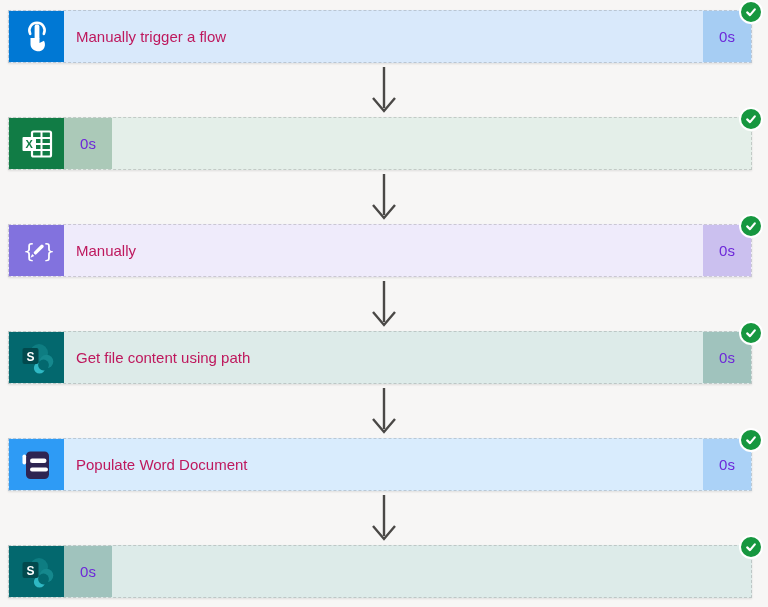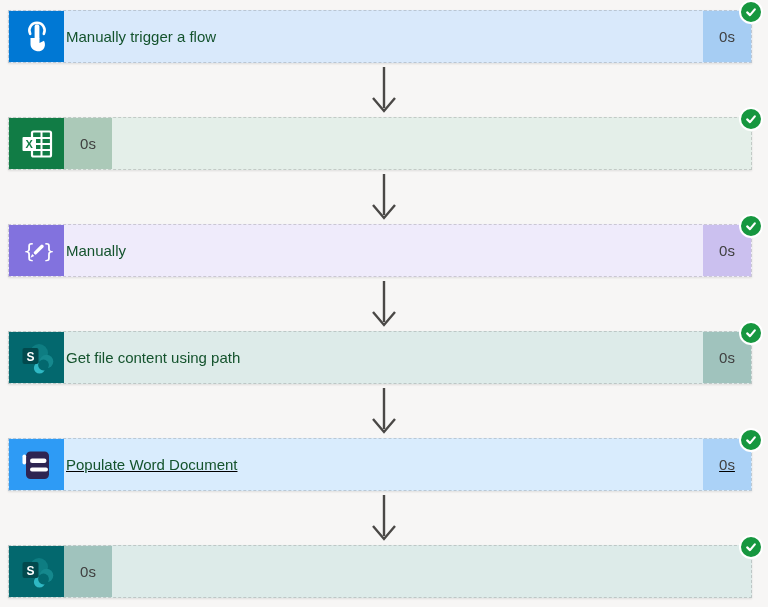--- a/index.html
+++ b/index.html
@@ -34,34 +34,34 @@
     flex: 0 0 55px;
     display: flex;
     align-items: center;
     justify-content: center;
   }
   .icon-cell svg { display: block; }
   .label-cell {
     flex: 1 1 auto;
     display: flex;
     align-items: center;
-    padding-left: 2px;
+    padding-left: 12px;
     font-size: 15px;
-    color: #14532d;
+    color: #be185d;
     white-space: nowrap;
     overflow: hidden;
   }
   .duration-cell {
     flex: 0 0 48px;
     width: 48px;
     display: flex;
     align-items: center;
     justify-content: center;
     font-size: 15px;
-    color: #404040;
+    color: #6d28d9;
   }
   .status-badge {
     position: absolute;
     top: -11px;
     right: -12px;
     width: 20px;
     height: 20px;
     border-radius: 50%;
     border: 2px solid #ffffff;
     display: flex;
@@ -181,21 +181,21 @@
     </div>
   </div>
 
   <div class="arrow-gap">
     <svg width="30" height="48" viewBox="0 0 30 48">
       <line x1="15" y1="1" x2="15" y2="42" stroke-width="2.4" fill="none" stroke="#4a4846"></line>
       <polyline points="4,32 15,45 26,32" fill="none" stroke-width="2.4" stroke="#4a4846"></polyline>
     </svg>
   </div>
 
-  <div class="step-card" style="background: rgb(217, 236, 253); text-decoration: underline;">
+  <div class="step-card" style="background: rgb(217, 236, 253);">
     <div class="icon-cell" style="background: rgb(46, 155, 245);">
         <svg width="40" height="40" viewBox="0 0 40 40">
           <rect x="9" y="6.5" width="23" height="27.5" rx="4.5" fill="#2e2452"></rect>
           <rect x="13" y="13.5" width="16.5" height="4.5" rx="2.2" fill="#fff"></rect>
           <rect x="13" y="22.5" width="18" height="4" rx="2" fill="#fff"></rect>
           <rect x="5.5" y="9.5" width="3.6" height="10" rx="1.8" fill="#fff"></rect>
         </svg>
       </div>
     <div class="label-cell">Populate Word Document</div>
     <div class="duration-cell" style="background: rgb(171, 210, 247);">0s</div>

